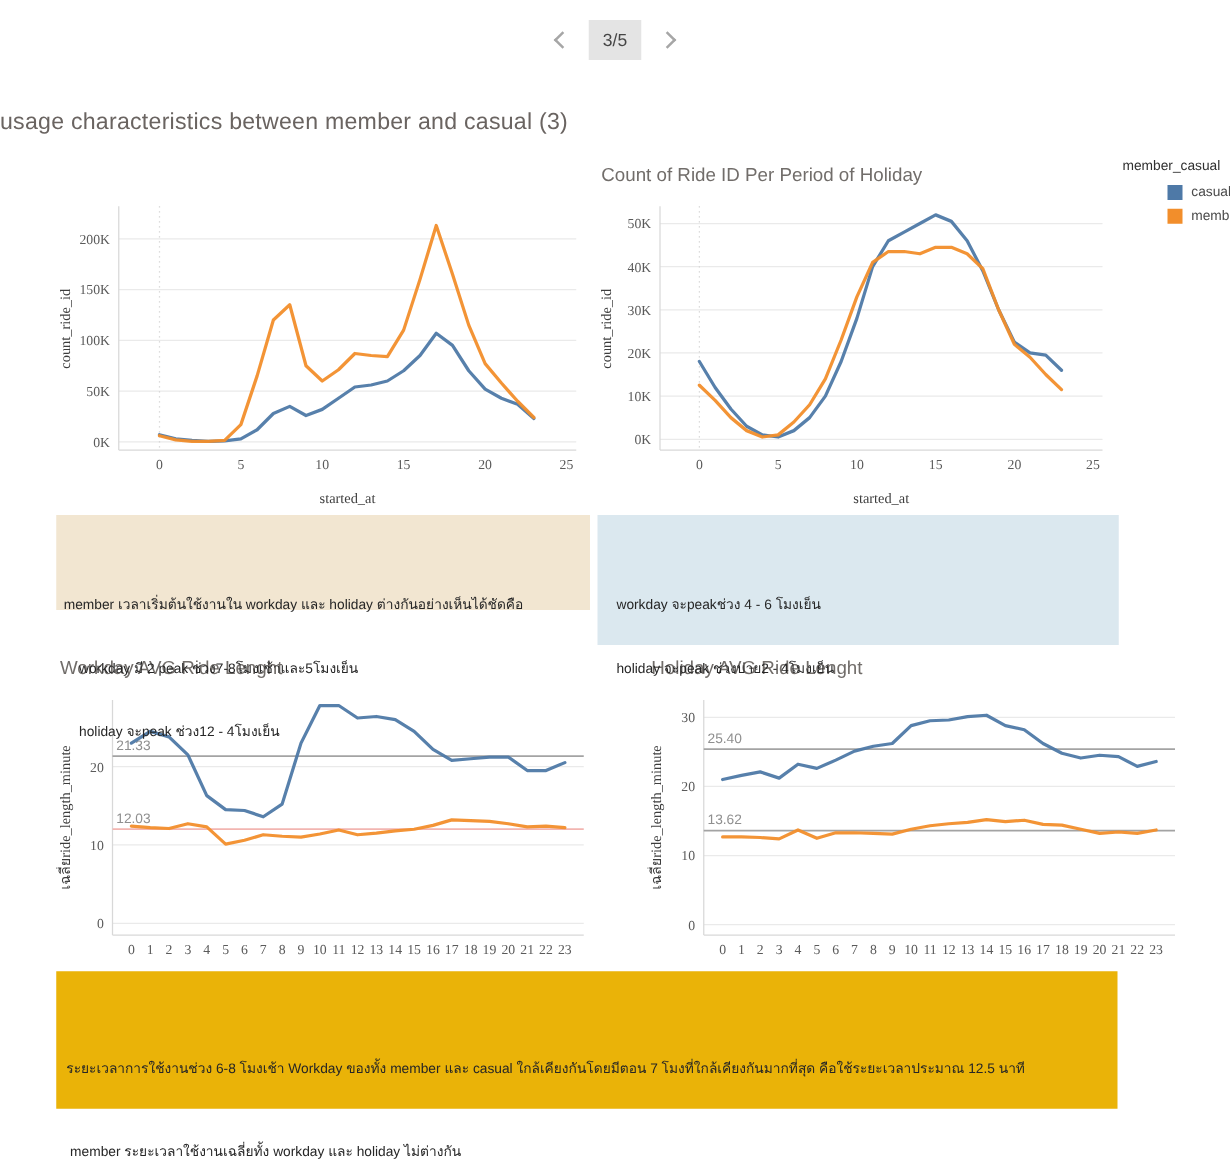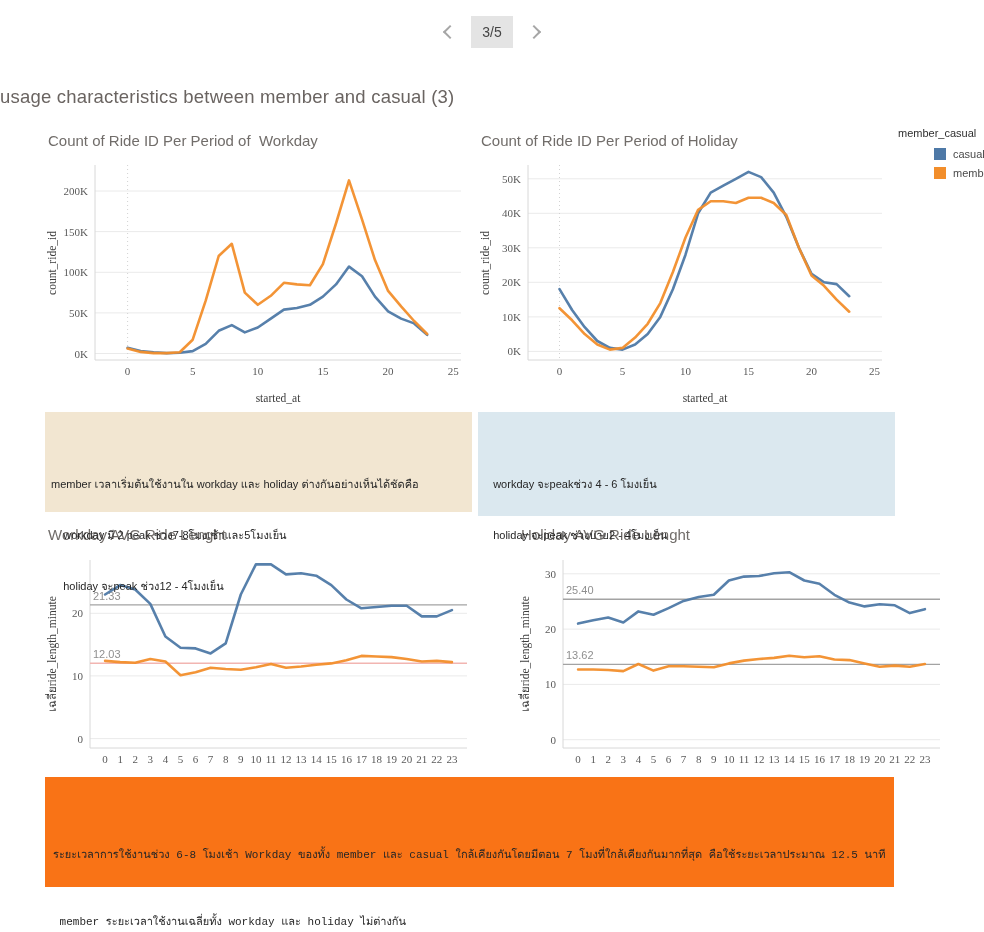--- a/index.html
+++ b/index.html
@@ -28,21 +28,21 @@
   .chart-canvas{position:absolute;left:0;top:28px;}
   .c0{left:45px;top:132px;width:430px;height:276px;}
   .c1{left:478px;top:132px;width:418px;height:276px;}
   .c2{left:45px;top:526px;width:430px;height:248px;}
   .c3{left:486px;top:526px;width:430px;height:248px;margin-left:32px;}
   svg .tick{font-family:"Liberation Serif",serif;font-size:11px;fill:#5a5a5a;}
   svg .axislabel{font-family:"Liberation Serif",serif;font-size:11.5px;fill:#3d3d3d;}
   svg .reflabel{font-family:"Liberation Sans",sans-serif;font-size:11px;fill:#8f8f8f;}
   
   .note{position:absolute;font-size:11px;color:#262626;white-space:pre-wrap;line-height:1.55;}
-  .note1{left:45px;top:412px;width:427px;height:100px;padding:30px 6px 6px 6px;box-sizing:border-box;}
+  .note1{left:45px;top:412px;width:427px;height:76px;padding:30px 6px 6px 6px;box-sizing:border-box;}
   .note2{left:478px;top:412px;width:417px;height:104px;padding:30px 6px 6px 6px;box-sizing:border-box;}
   .note3{left:45px;top:777px;width:849px;height:110px;padding:36px 8px 8px 8px;box-sizing:border-box;}
   .note3 .note-line{margin-bottom:16px;}
 </style>
 </head>
 <body>
 
 <div class="pagination">
   <div class="chev prev">
       <span></span>
@@ -61,21 +61,20 @@
     <span class="legend-swatch" style="background: rgb(78, 121, 167);"></span>
     <span class="legend-label">casual</span>
   </div>
   <div class="legend-item">
     <span class="legend-swatch" style="background: rgb(242, 142, 43);"></span>
     <span class="legend-label">member</span>
   </div>
 </div>
 
 <div class="chart c0">
-  <div class="chart-title">Count of Ride ID Per Period of  Workday</div>
   <svg class="chart-canvas" width="430" height="248" viewBox="0 0 430 248">
       <line x1="50" x2="416" y1="193.5" y2="193.5" stroke="#eaeaea" stroke-width="1"></line>
       <text class="tick" x="43" y="197.5" text-anchor="end">0K</text>
       <line x1="50" x2="416" y1="152.9" y2="152.9" stroke="#eaeaea" stroke-width="1"></line>
       <text class="tick" x="43" y="156.9" text-anchor="end">50K</text>
       <line x1="50" x2="416" y1="112.3" y2="112.3" stroke="#eaeaea" stroke-width="1"></line>
       <text class="tick" x="43" y="116.3" text-anchor="end">100K</text>
       <line x1="50" x2="416" y1="71.6" y2="71.6" stroke="#eaeaea" stroke-width="1"></line>
       <text class="tick" x="43" y="75.6" text-anchor="end">150K</text>
       <line x1="50" x2="416" y1="31.0" y2="31.0" stroke="#eaeaea" stroke-width="1"></line>
@@ -218,16 +217,16 @@
 
 <div class="note note1" style="background: rgb(242, 230, 209);">
   <div class="note-line">member เวลาเริ่มต้นใช้งานใน workday และ holiday ต่างกันอย่างเห็นได้ชัดคือ</div>
   <div class="note-line">    workday มี 2 peak ช่วง7-8โมงเช้าและ5โมงเย็น</div>
   <div class="note-line">    holiday จะpeak ช่วง12 - 4โมงเย็น</div>
 </div>
 <div class="note note2" style="background: rgb(219, 232, 239);">
   <div class="note-line">   workday จะpeakช่วง 4 - 6 โมงเย็น</div>
   <div class="note-line">   holiday จะpeak ช่วงบ่าย2 - 4โมงเย็น</div>
 </div>
-<div class="note note3" style="background: #f97316; font-family: Liberation Mono, monospace;">
+<div class="note note3" style="background: #eab308;">
   <div class="note-line">ระยะเวลาการใช้งานช่วง 6-8 โมงเช้า Workday ของทั้ง member และ casual ใกล้เคียงกันโดยมีตอน 7 โมงที่ใกล้เคียงกันมากที่สุด คือใช้ระยะเวลาประมาณ 12.5 นาที</div>
   <div class="note-line"> member ระยะเวลาใช้งานเฉลี่ยทั้ง workday และ holiday ไม่ต่างกัน</div>
 </div>
 
 </body></html>

